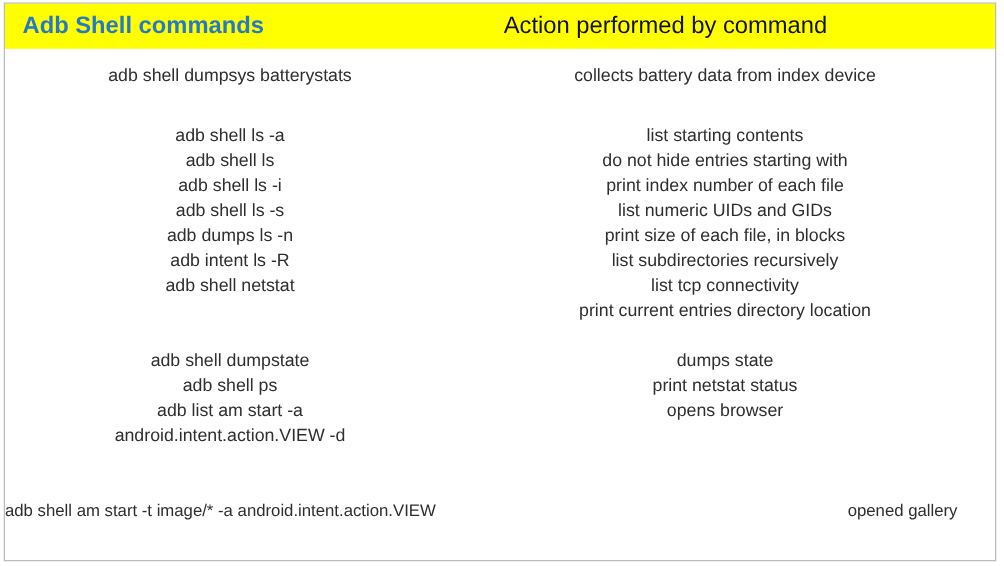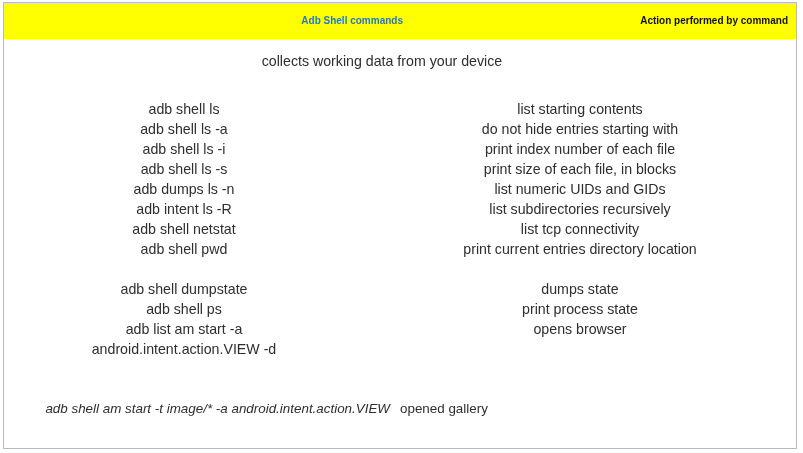--- a/index.html
+++ b/index.html
@@ -29,33 +29,33 @@
   .header-row {
     display: flex;
     width: 100%;
     height: 36px;
     background: #ffff00;
     align-items: center;
     box-sizing: border-box;
   }
   .header-cell {
     flex: 1 1 50%;
-    text-align: right;
-    font-size: 10px;
+    text-align: left;
+    font-size: 19px;
     line-height: 18px;
     white-space: nowrap;
   }
   .header-cell.col-cmd {
     color: #2479cb;
     font-weight: bold;
     padding-left: 14px;
   }
   .header-cell.col-act {
     color: #111111;
-    font-weight: bold;
+    font-weight: normal;
     padding-right: 8px;
   }
 
   
   .body-area {
     position: relative;
     width: 100%;
     height: 409px;
     box-sizing: border-box;
   }
@@ -90,80 +90,82 @@
     width: 100%;
   }
   .final-row .col {
     flex: 1 1 50%;
     box-sizing: border-box;
   }
   .final-row .cell-line {
     font-size: 13.4px;
     line-height: 19px;
   }
-  .final-row .col-cmd .cell-line { text-align: right; padding-right: 10px; font-style: italic; }
-  .final-row .col-act .cell-line { text-align: left; padding-right: 30px; }
+  .final-row .col-cmd .cell-line { text-align: left; padding-right: 10px; }
+  .final-row .col-act .cell-line { text-align: right; padding-right: 30px; }
 </style>
 </head>
 <body>
 
 <div class="table-frame">
 
   <div class="header-row">
     <div class="header-cell col-cmd">Adb Shell commands</div>
     <div class="header-cell col-act">Action performed by command</div>
   </div>
 
   <div class="body-area">
 
     <div class="spacer-12"></div>
 
     <div class="group">
+      <div class="col col-cmd">
+        <div class="cell-line">adb shell dumpsys batterystats</div>
+      </div>
       <div class="col col-act">
-        <div class="cell-line">collects working data from your device</div>
+        <div class="cell-line">collects battery data from index device</div>
       </div>
     </div>
 
     <div class="spacer-28"></div>
 
     <div class="group">
       <div class="col col-cmd">
+        <div class="cell-line">adb shell ls -a</div>
         <div class="cell-line">adb shell ls</div>
-        <div class="cell-line">adb shell ls -a</div>
         <div class="cell-line">adb shell ls -i</div>
         <div class="cell-line">adb shell ls -s</div>
         <div class="cell-line">adb dumps ls -n</div>
         <div class="cell-line">adb intent ls -R</div>
         <div class="cell-line">adb shell netstat</div>
-        <div class="cell-line">adb shell pwd</div>
       </div>
       <div class="col col-act">
         <div class="cell-line">list starting contents</div>
         <div class="cell-line">do not hide entries starting with</div>
         <div class="cell-line">print index number of each file</div>
+        <div class="cell-line">list numeric UIDs and GIDs</div>
         <div class="cell-line">print size of each file, in blocks</div>
-        <div class="cell-line">list numeric UIDs and GIDs</div>
         <div class="cell-line">list subdirectories recursively</div>
         <div class="cell-line">list tcp connectivity</div>
         <div class="cell-line">print current entries directory location</div>
       </div>
     </div>
 
     <div class="spacer-20"></div>
 
     <div class="group">
       <div class="col col-cmd">
         <div class="cell-line">adb shell dumpstate</div>
         <div class="cell-line">adb shell ps</div>
         <div class="cell-line">adb list am start -a</div>
         <div class="cell-line">android.intent.action.VIEW -d</div>
       </div>
       <div class="col col-act">
         <div class="cell-line">dumps state</div>
-        <div class="cell-line">print process state</div>
+        <div class="cell-line">print netstat status</div>
         <div class="cell-line">opens browser</div>
       </div>
     </div>
 
     <div class="spacer-40"></div>
 
     <div class="final-row">
       <div class="col col-cmd">
         <div class="cell-line">adb shell am start -t image/* -a android.intent.action.VIEW</div>
       </div>

